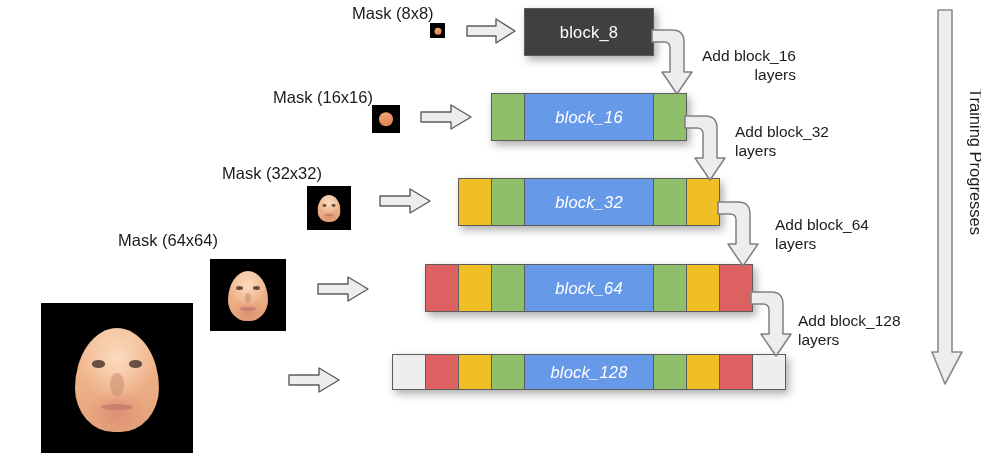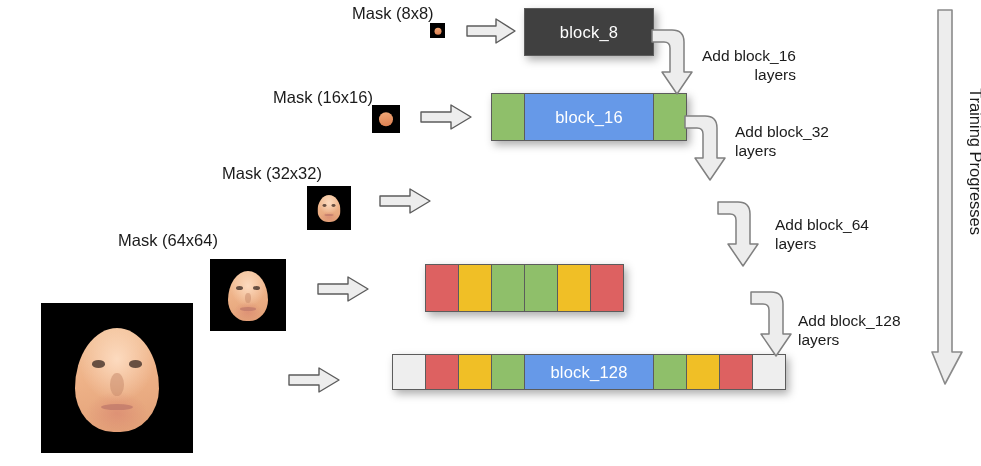--- a/index.html
+++ b/index.html
@@ -89,21 +89,21 @@
     position: absolute;
     display: flex;
     filter: drop-shadow(3px 4px 4px rgba(0,0,0,0.32));
   }
   .seg {
     box-sizing: border-box;
     border: 1px solid #5c5c5c;
     height: 100%;
     position: relative;
   }
-  .seg + .seg { margin-left: -1px; }
+  .seg + .seg { margin-left: -1px; font-style: italic; }
   .seg.core {
     display: flex;
     align-items: center;
     justify-content: center;
     color: #ffffff;
     font-size: 16.5px;
     letter-spacing: 0.2px;
   }
 
   
@@ -199,25 +199,33 @@
   <div class="net-row" style="left:524px; top:8px; height:48px;">
     <div class="seg core" style="width:130px; background:#404040;">block_8</div>
   </div>
 
   <div class="net-row" style="left:491px; top:93px; height:48px;">
     <div class="seg" style="width:34px; background:#8fbf6a;"></div>
     <div class="seg core" style="width:130px; background:#6699e8;">block_16</div>
     <div class="seg" style="width:34px; background:#8fbf6a;"></div>
   </div>
 
+  <div class="net-row" style="left:458px; top:178px; height:48px;">
+    <div class="seg" style="width:34px; background:#f0bf26;"></div>
+    <div class="seg" style="width:34px; background:#8fbf6a;"></div>
+    <div class="seg core" style="width:130px; background:#6699e8;">block_32</div>
+    <div class="seg" style="width:34px; background:#8fbf6a;"></div>
+    <div class="seg" style="width:34px; background:#f0bf26;"></div>
+  </div>
 
   <div class="net-row" style="left:425px; top:264px; height:48px;">
     <div class="seg" style="width:34px; background:#dd6161;"></div>
     <div class="seg" style="width:34px; background:#f0bf26;"></div>
     <div class="seg" style="width:34px; background:#8fbf6a;"></div>
+    <div class="seg core" style="width:130px; background:#6699e8;">block_64</div>
     <div class="seg" style="width:34px; background:#8fbf6a;"></div>
     <div class="seg" style="width:34px; background:#f0bf26;"></div>
     <div class="seg" style="width:34px; background:#dd6161;"></div>
   </div>
 
   <div class="net-row" style="left:392px; top:354px; height:36px;">
     <div class="seg" style="width:34px; background:#eeeeee;"></div>
     <div class="seg" style="width:34px; background:#dd6161;"></div>
     <div class="seg" style="width:34px; background:#f0bf26;"></div>
     <div class="seg" style="width:34px; background:#8fbf6a;"></div>

